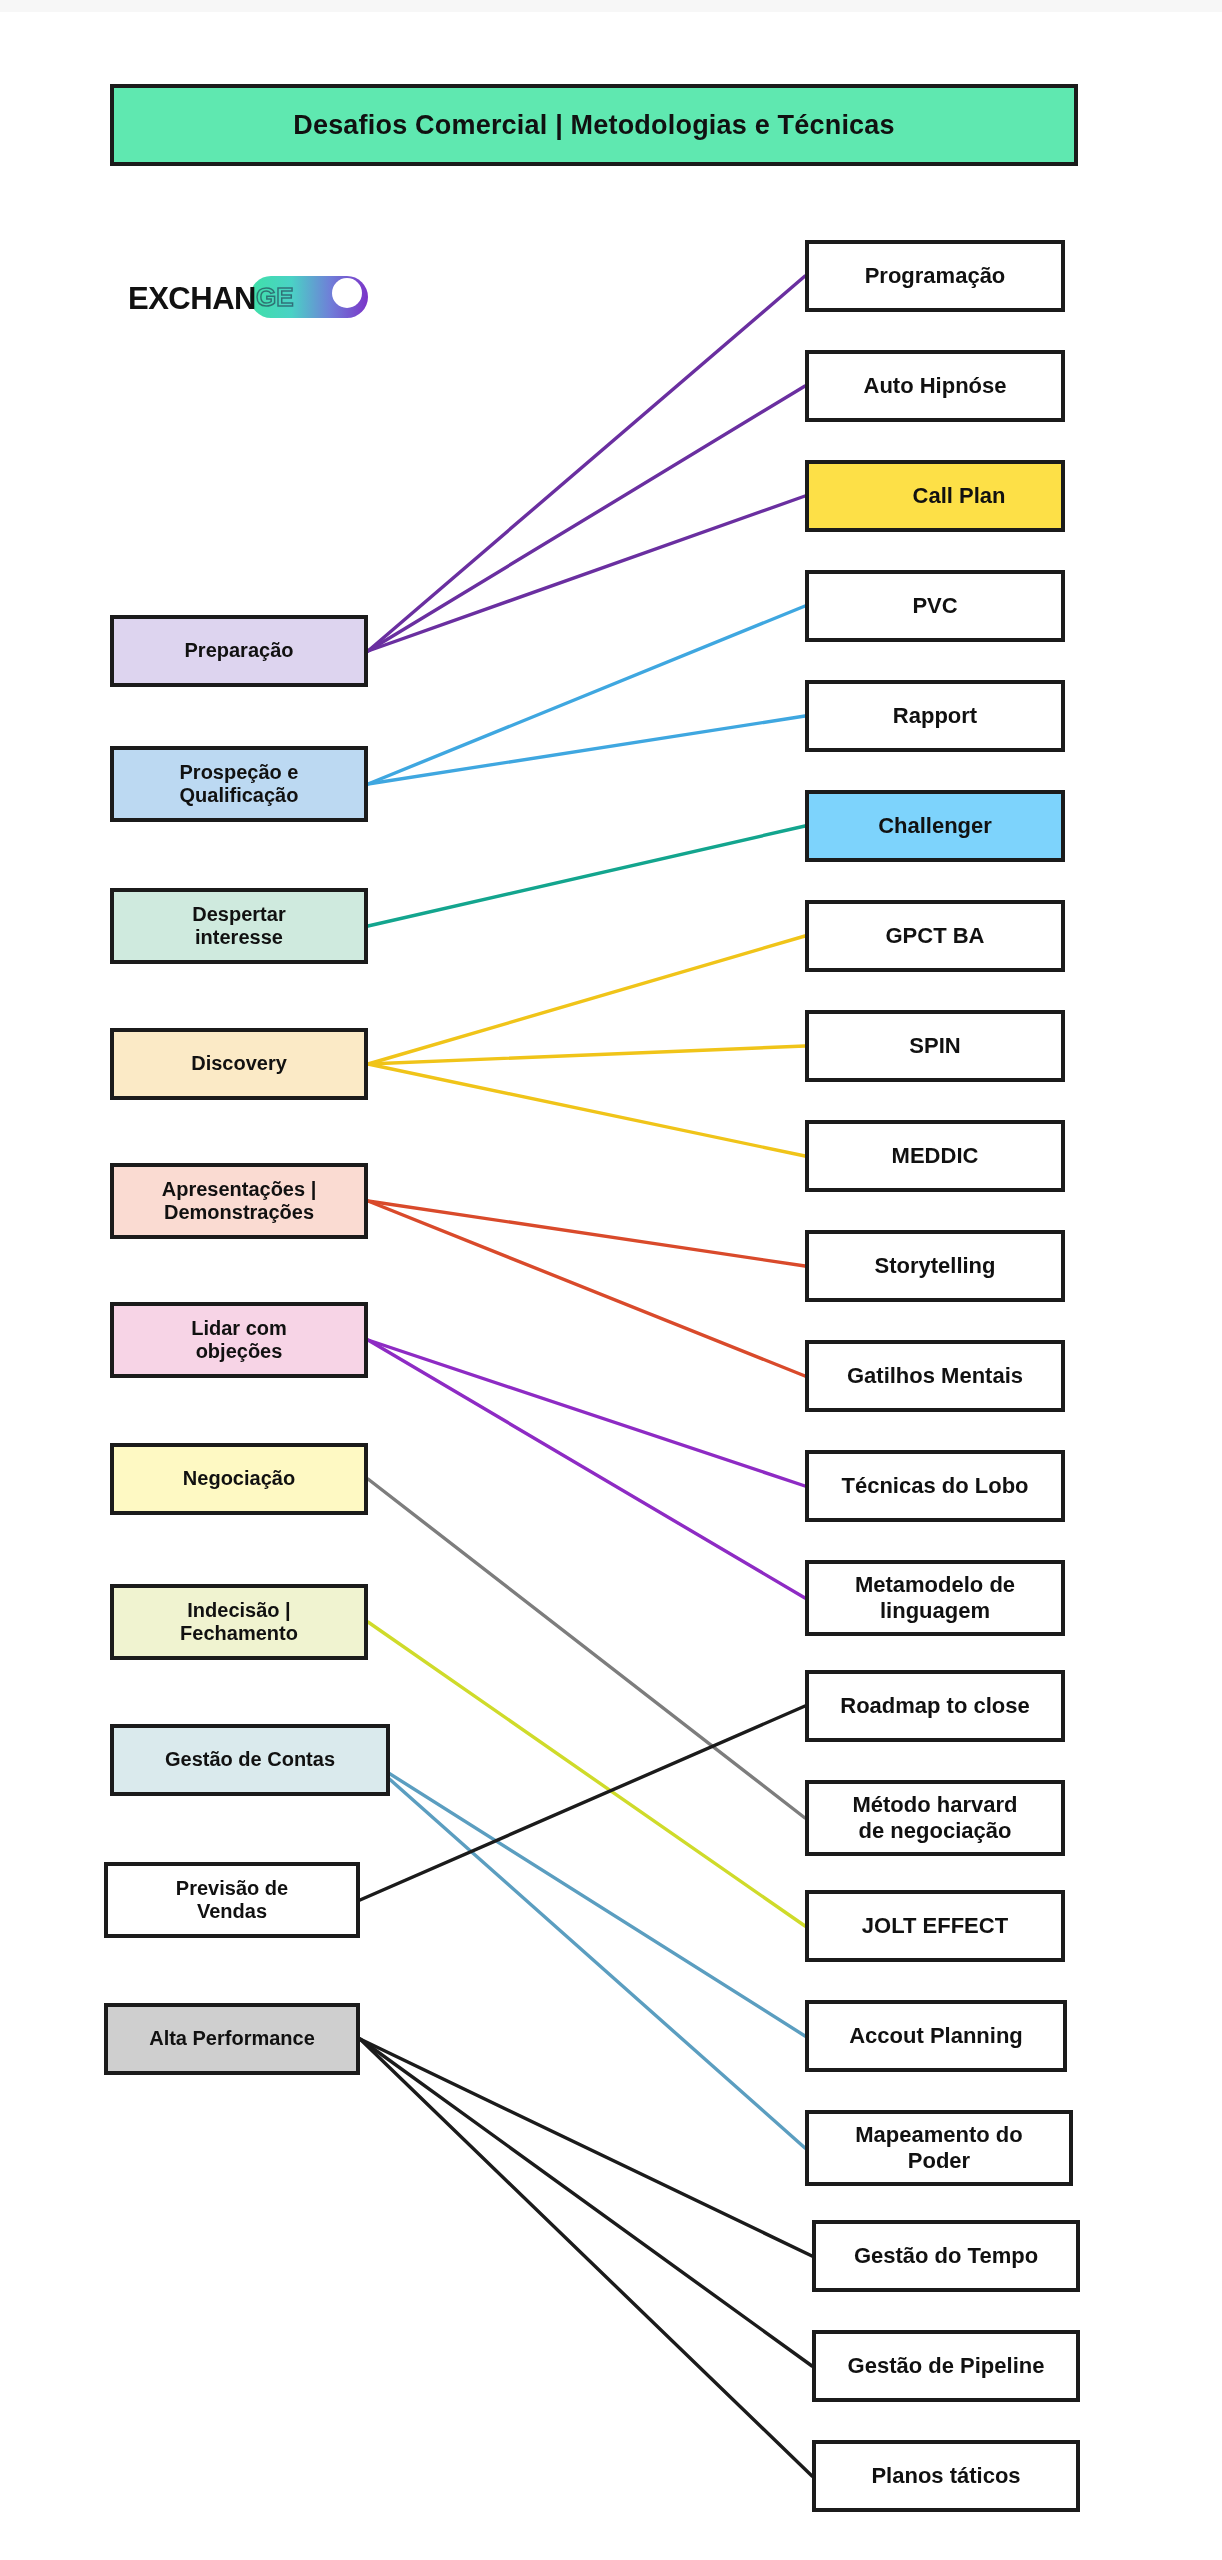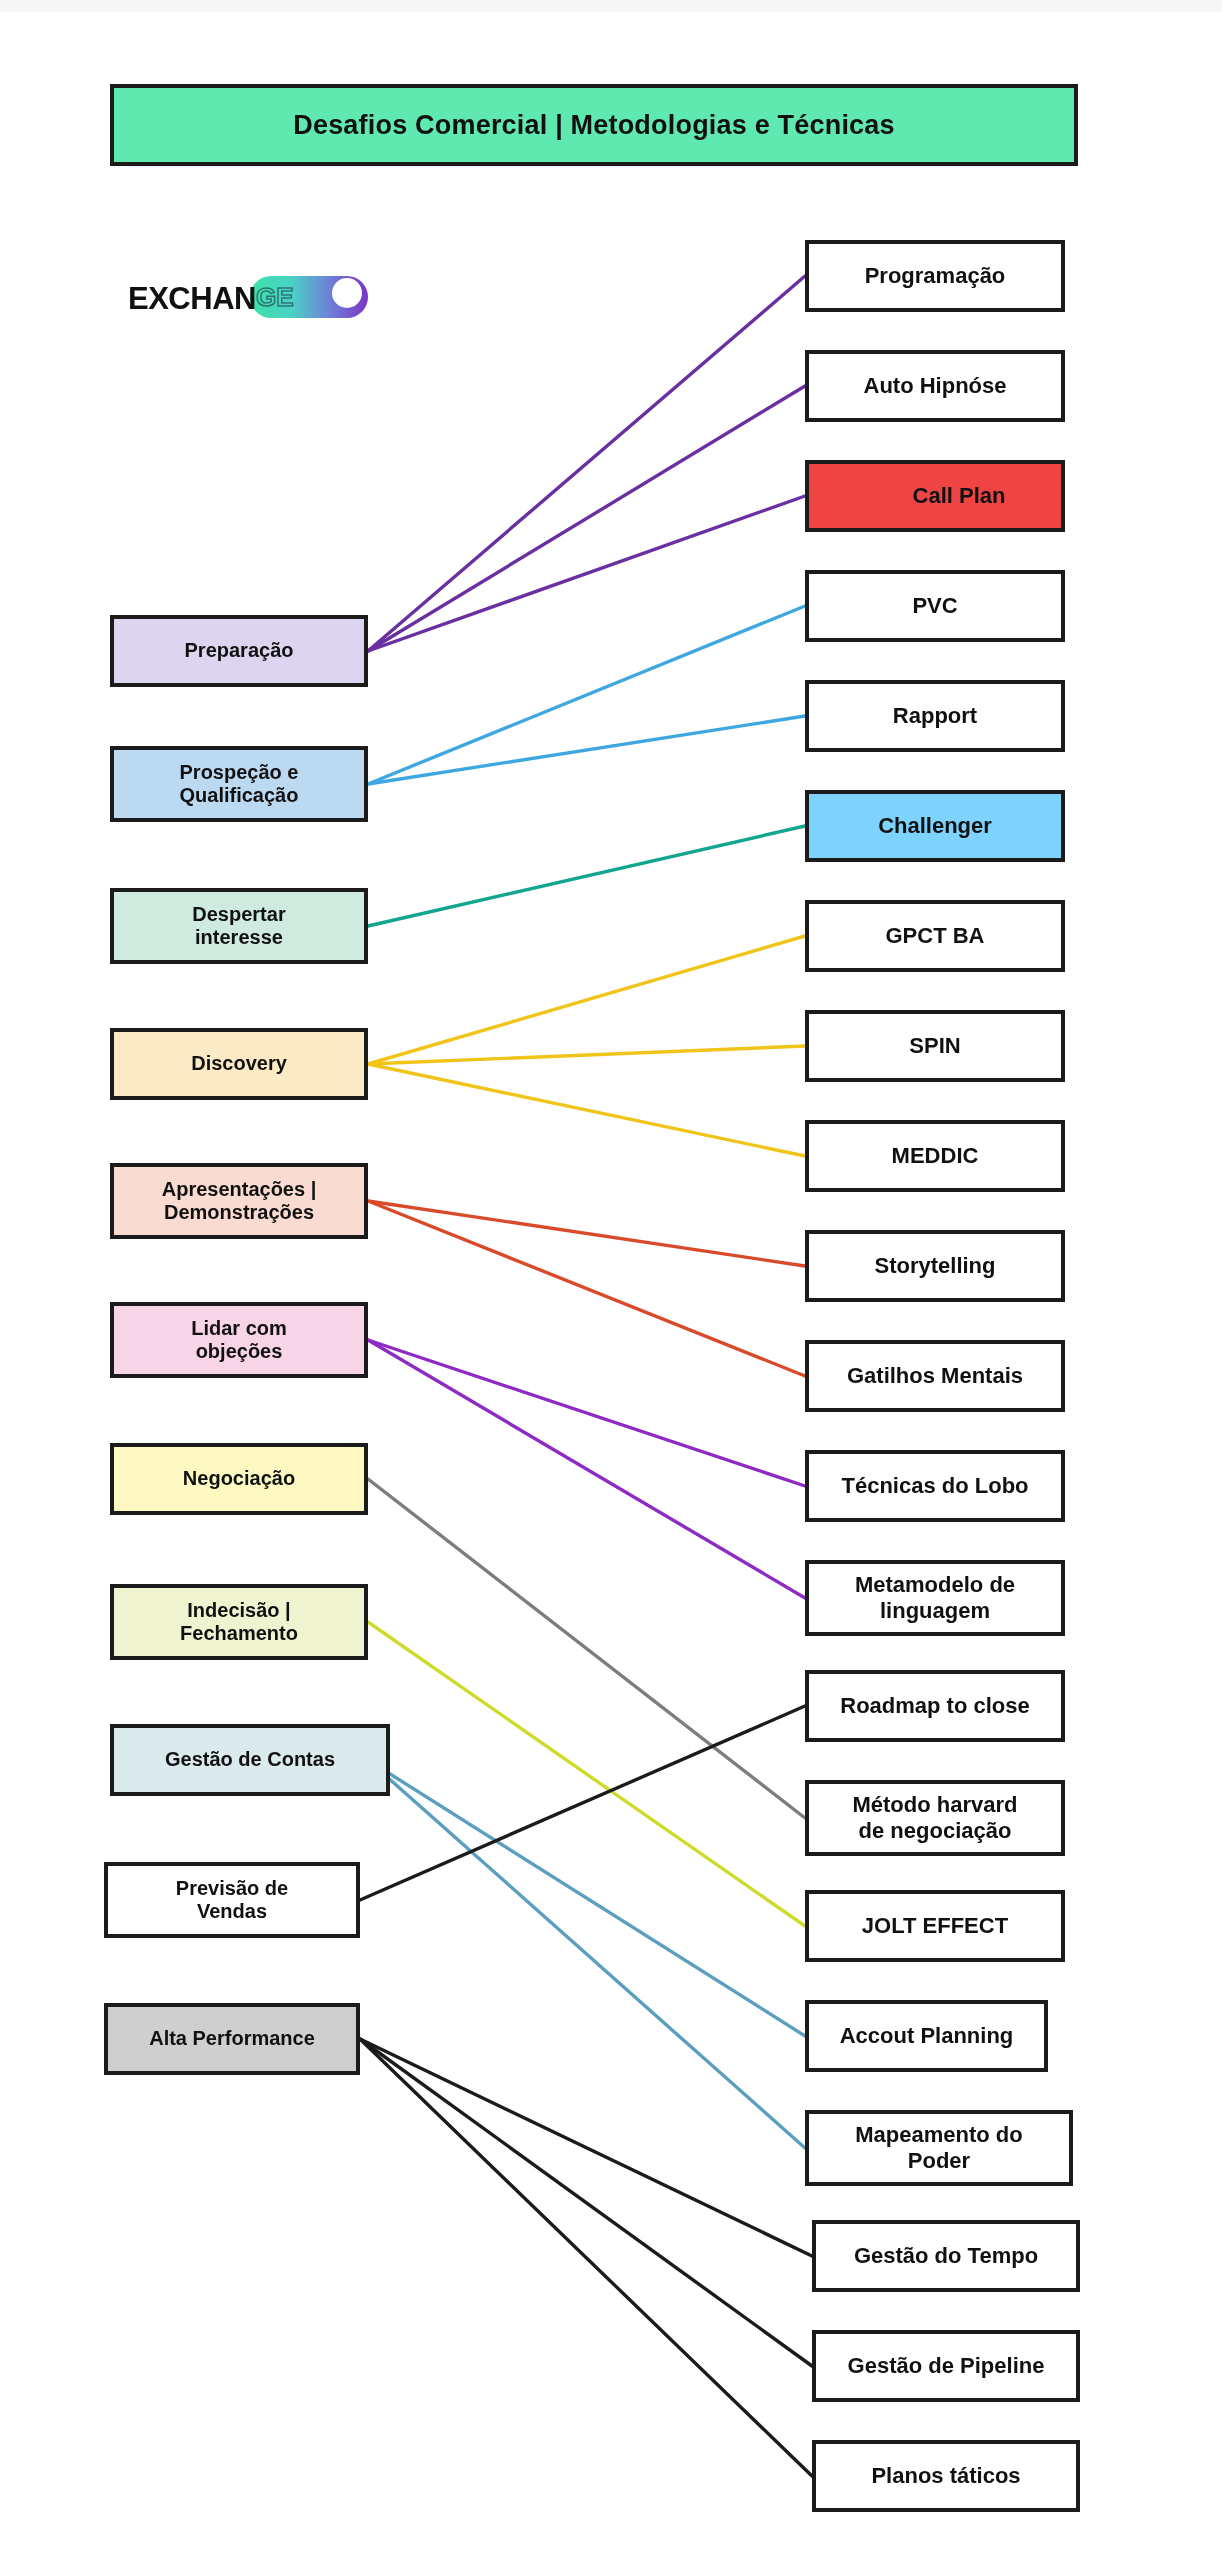--- a/index.html
+++ b/index.html
@@ -160,21 +160,21 @@
         <span>Alta Performance</span>
       </div>
     </div>
   <div id="right-col">
       <div class="node right" style="left: 805px; top: 240px; width: 260px; height: 72px; background: rgb(255, 255, 255);">
         <span>Programação</span>
       </div>
       <div class="node right" style="left: 805px; top: 350px; width: 260px; height: 72px; background: rgb(255, 255, 255);">
         <span>Auto Hipnóse</span>
       </div>
-      <div class="node right" style="left: 805px; top: 460px; width: 260px; height: 72px; background: #ef4444; padding-left: 48px;">
+      <div class="node right" style="left: 805px; top: 460px; width: 260px; height: 72px; background: #fde047; padding-left: 48px;">
         <span>Call Plan</span>
       </div>
       <div class="node right" style="left: 805px; top: 570px; width: 260px; height: 72px; background: rgb(255, 255, 255);">
         <span>PVC</span>
       </div>
       <div class="node right" style="left: 805px; top: 680px; width: 260px; height: 72px; background: rgb(255, 255, 255);">
         <span>Rapport</span>
       </div>
       <div class="node right" style="left: 805px; top: 790px; width: 260px; height: 72px; background: #7dd3fc;">
         <span>Challenger</span>
@@ -202,21 +202,21 @@
       </div>
       <div class="node right" style="left: 805px; top: 1670px; width: 260px; height: 72px; background: rgb(255, 255, 255);">
         <span>Roadmap to close</span>
       </div>
       <div class="node right" style="left: 805px; top: 1780px; width: 260px; height: 76px; background: rgb(255, 255, 255);">
         <span>Método harvard<br>de negociação</span>
       </div>
       <div class="node right" style="left: 805px; top: 1890px; width: 260px; height: 72px; background: rgb(255, 255, 255);">
         <span>JOLT EFFECT</span>
       </div>
-      <div class="node right" style="left: 805px; top: 2000px; width: 243px; height: 72px; background: rgb(255, 255, 255);">
+      <div class="node right" style="left: 805px; top: 2000px; width: 262px; height: 72px; background: rgb(255, 255, 255);">
         <span>Accout Planning</span>
       </div>
       <div class="node right" style="left: 805px; top: 2110px; width: 268px; height: 76px; background: rgb(255, 255, 255);">
         <span>Mapeamento do<br>Poder</span>
       </div>
       <div class="node right" style="left: 812px; top: 2220px; width: 268px; height: 72px; background: rgb(255, 255, 255);">
         <span>Gestão do Tempo</span>
       </div>
       <div class="node right" style="left: 812px; top: 2330px; width: 268px; height: 72px; background: rgb(255, 255, 255);">
         <span>Gestão de Pipeline</span>

